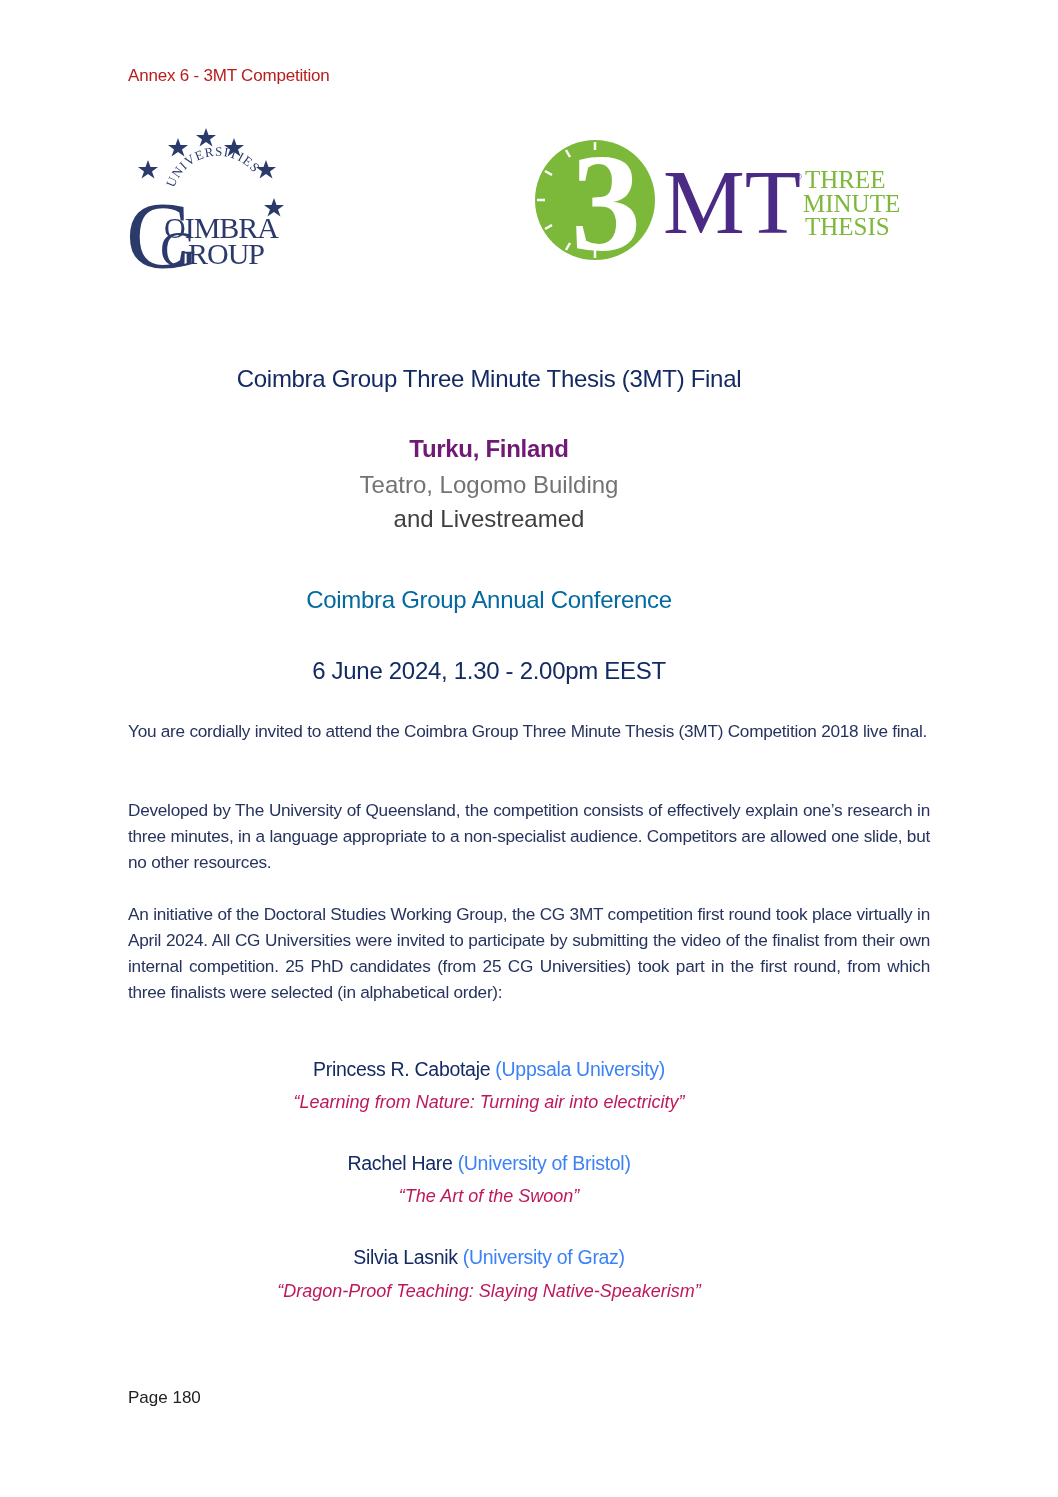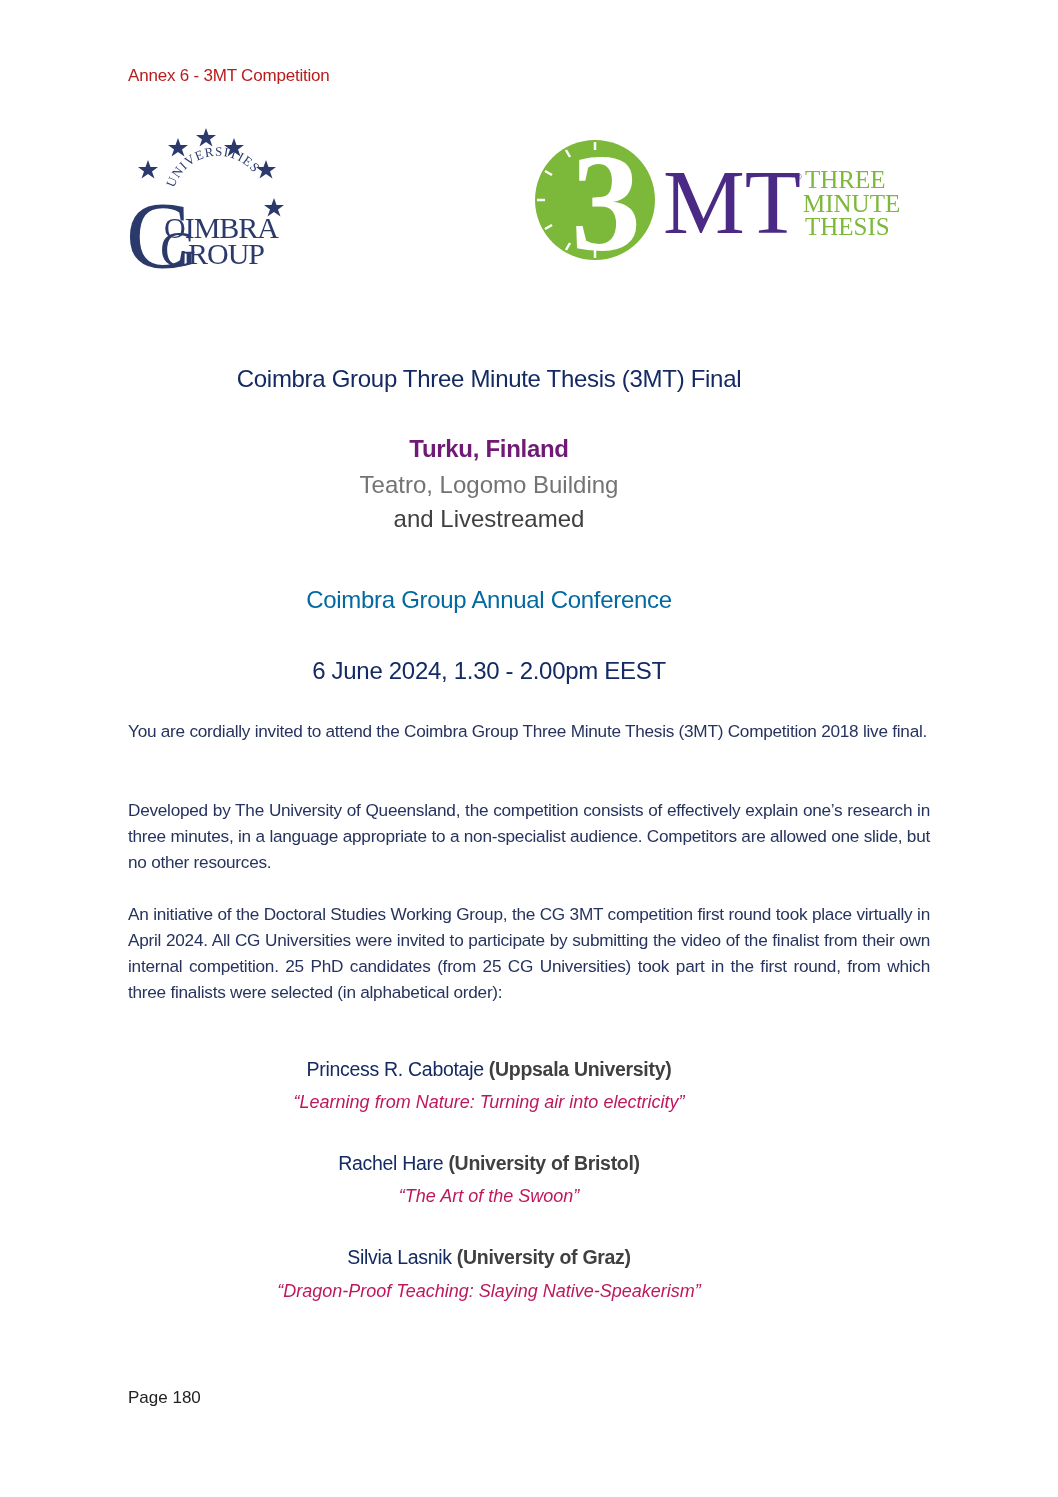--- a/index.html
+++ b/index.html
@@ -25,21 +25,21 @@
   .conf2 { top: 609px; font-size: 24px; color: #142a63; letter-spacing: -0.3px; margin-top: 48px; }
   .para {
     left: 128px; width: 802px; font-size: 17.2px; line-height: 26px;
     color: #26335e; text-align: justify; letter-spacing: -0.25px;
   }
   .p1 { top: 718px; }
   .p2 { top: 797px; }
   .p3 { top: 901px; }
   .finalist-name { font-size: 19.5px; color: #142a63; letter-spacing: -0.3px; }
   .finalist-name b { font-weight: normal; }
-  .finalist-uni { font-weight: bold; color: #404040; }
+  .finalist-uni { font-weight: normal; color: #3b82f6; }
   .finalist-title { font-size: 18px; font-style: italic; color: #be185d; }
   .f1n { top: 1058px; } .f1t { top: 1092px; }
   .f2n { top: 1152px; } .f2t { top: 1186px; }
   .f3n { top: 1246px; } .f3t { top: 1281px; }
   .pagenum { left: 128px; top: 1388px; font-size: 17px; color: #222; }
 </style>
 </head>
 <body>
 
 <div class="abs annex">Annex 6 - 3MT Competition</div>

